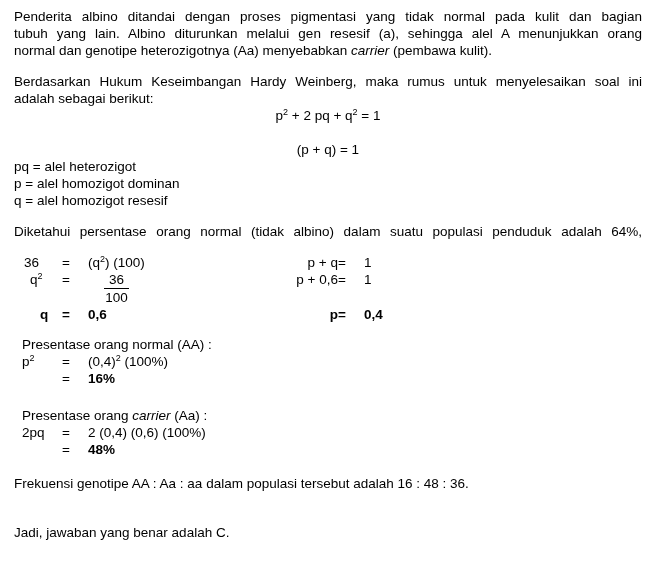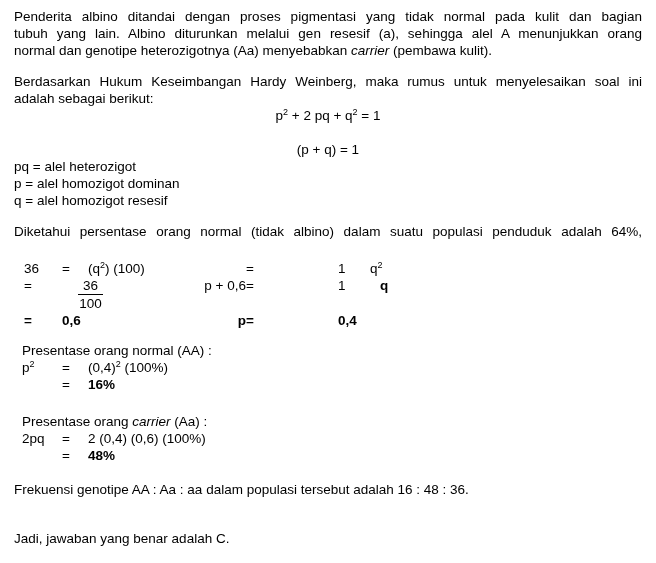--- a/index.html
+++ b/index.html
@@ -24,21 +24,21 @@
     top: -5px;
   }
   .para-hw { margin-top: 14px; }
   .formula-center { text-align: center; }
   .formula-sum { margin-top: 17px; }
   .where-row { display: flex; }
   .where-label { width: 99px; flex: 0 0 99px; }
   .para-problem { margin-top: 14px; }
 
   .calc-grid {
-    margin-top: 20px;
+    margin-top: 14px;
     margin-left: 10px;
     display: grid;
     grid-template-columns: 38px 26px 158px 92px 26px auto;
     align-items: start;
   }
   .cell { min-height: 17px; }
   .pl6 { padding-left: 6px; }
   .pl16 { padding-left: 16px; }
   .ralign { text-align: right; }
 
@@ -90,20 +90,21 @@
 
 <div class="para-problem">
   <div class="jline">Diketahui persentase orang normal (tidak albino) dalam suatu populasi penduduk adalah 64%,</div>
 </div>
 
 <div class="calc-grid">
 
   <div class="cell">36</div>
   <div class="cell">=</div>
   <div class="cell"><span>(q</span><sup>2</sup><span>) (100)</span></div>
+  <div class="cell ralign">p + q</div>
   <div class="cell">=</div>
   <div class="cell">1</div>
 
   <div class="cell pl6"><span>q</span><sup>2</sup></div>
   <div class="cell">=</div>
   <div class="cell">
     <span class="fraction">
       <span class="num">36</span>
       <span class="den">100</span>
     </span>

